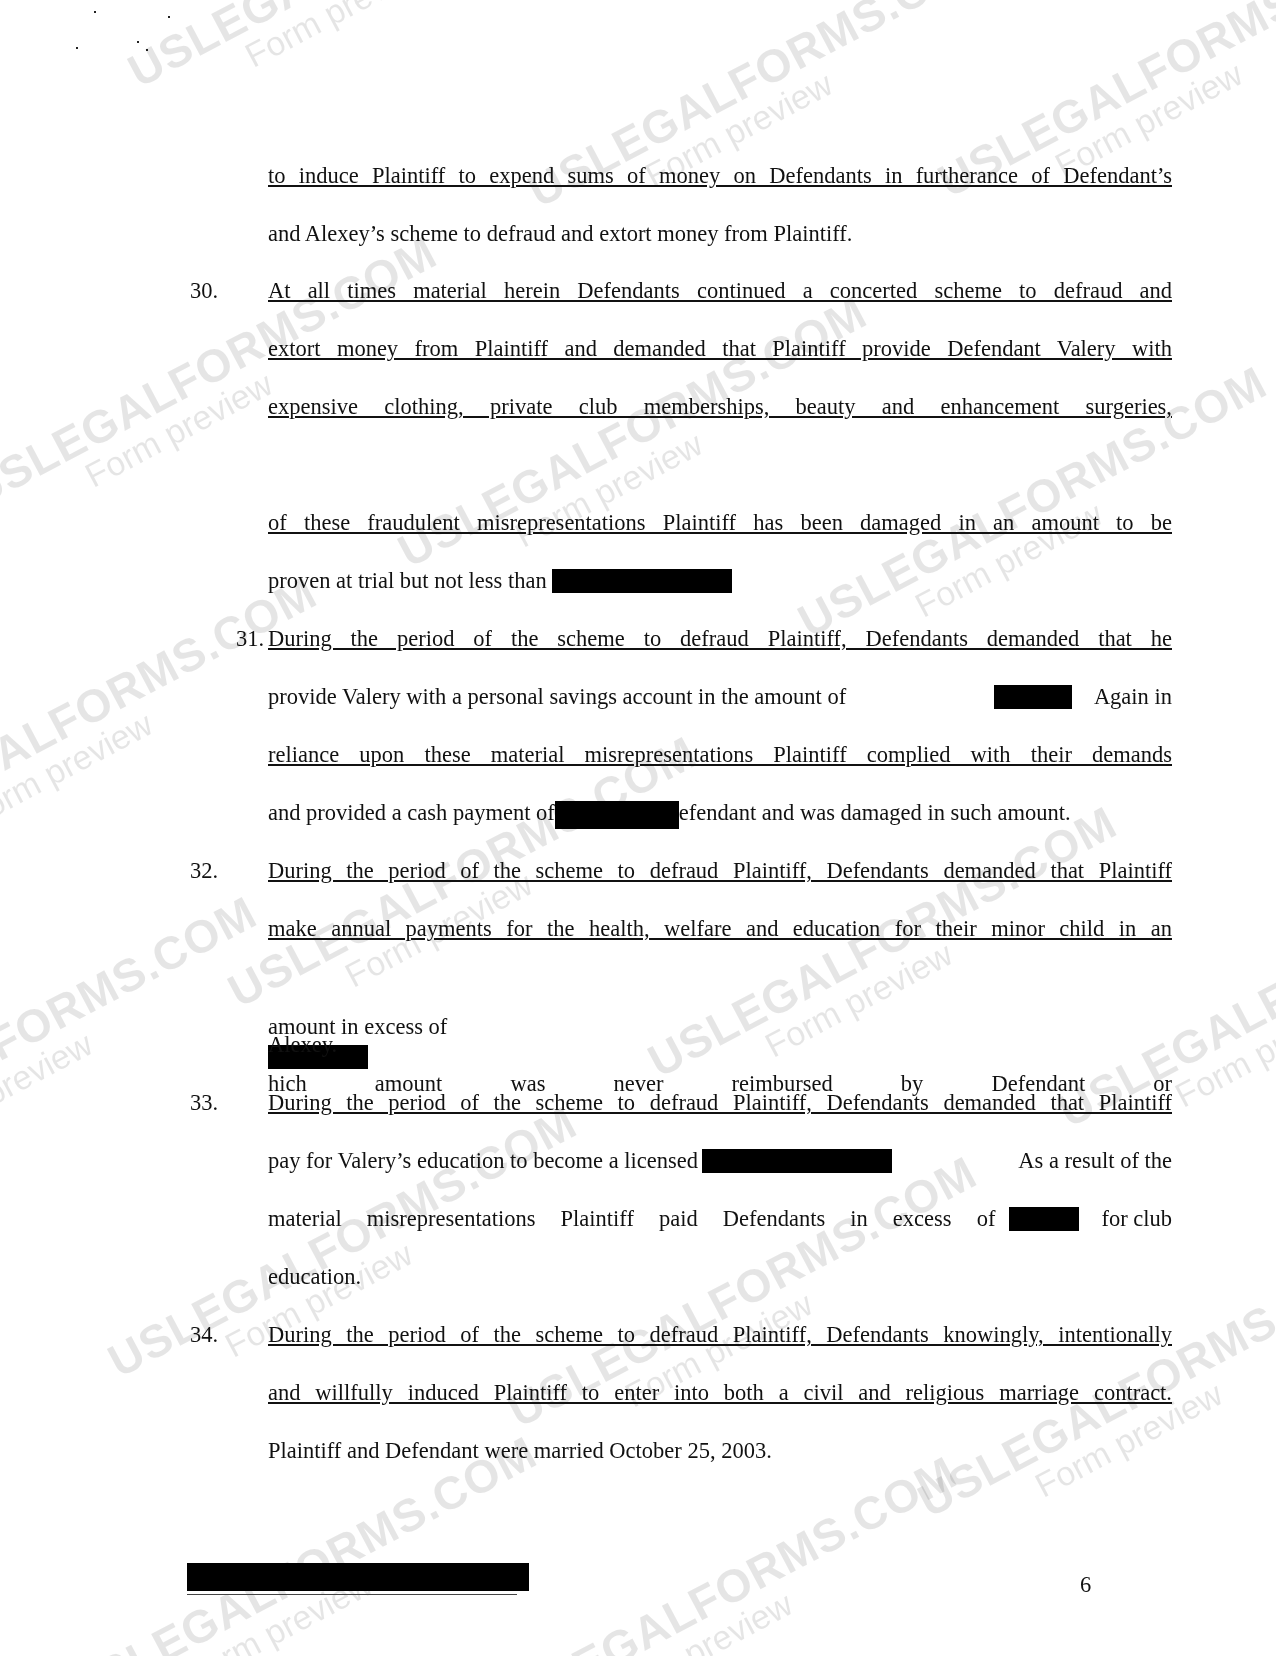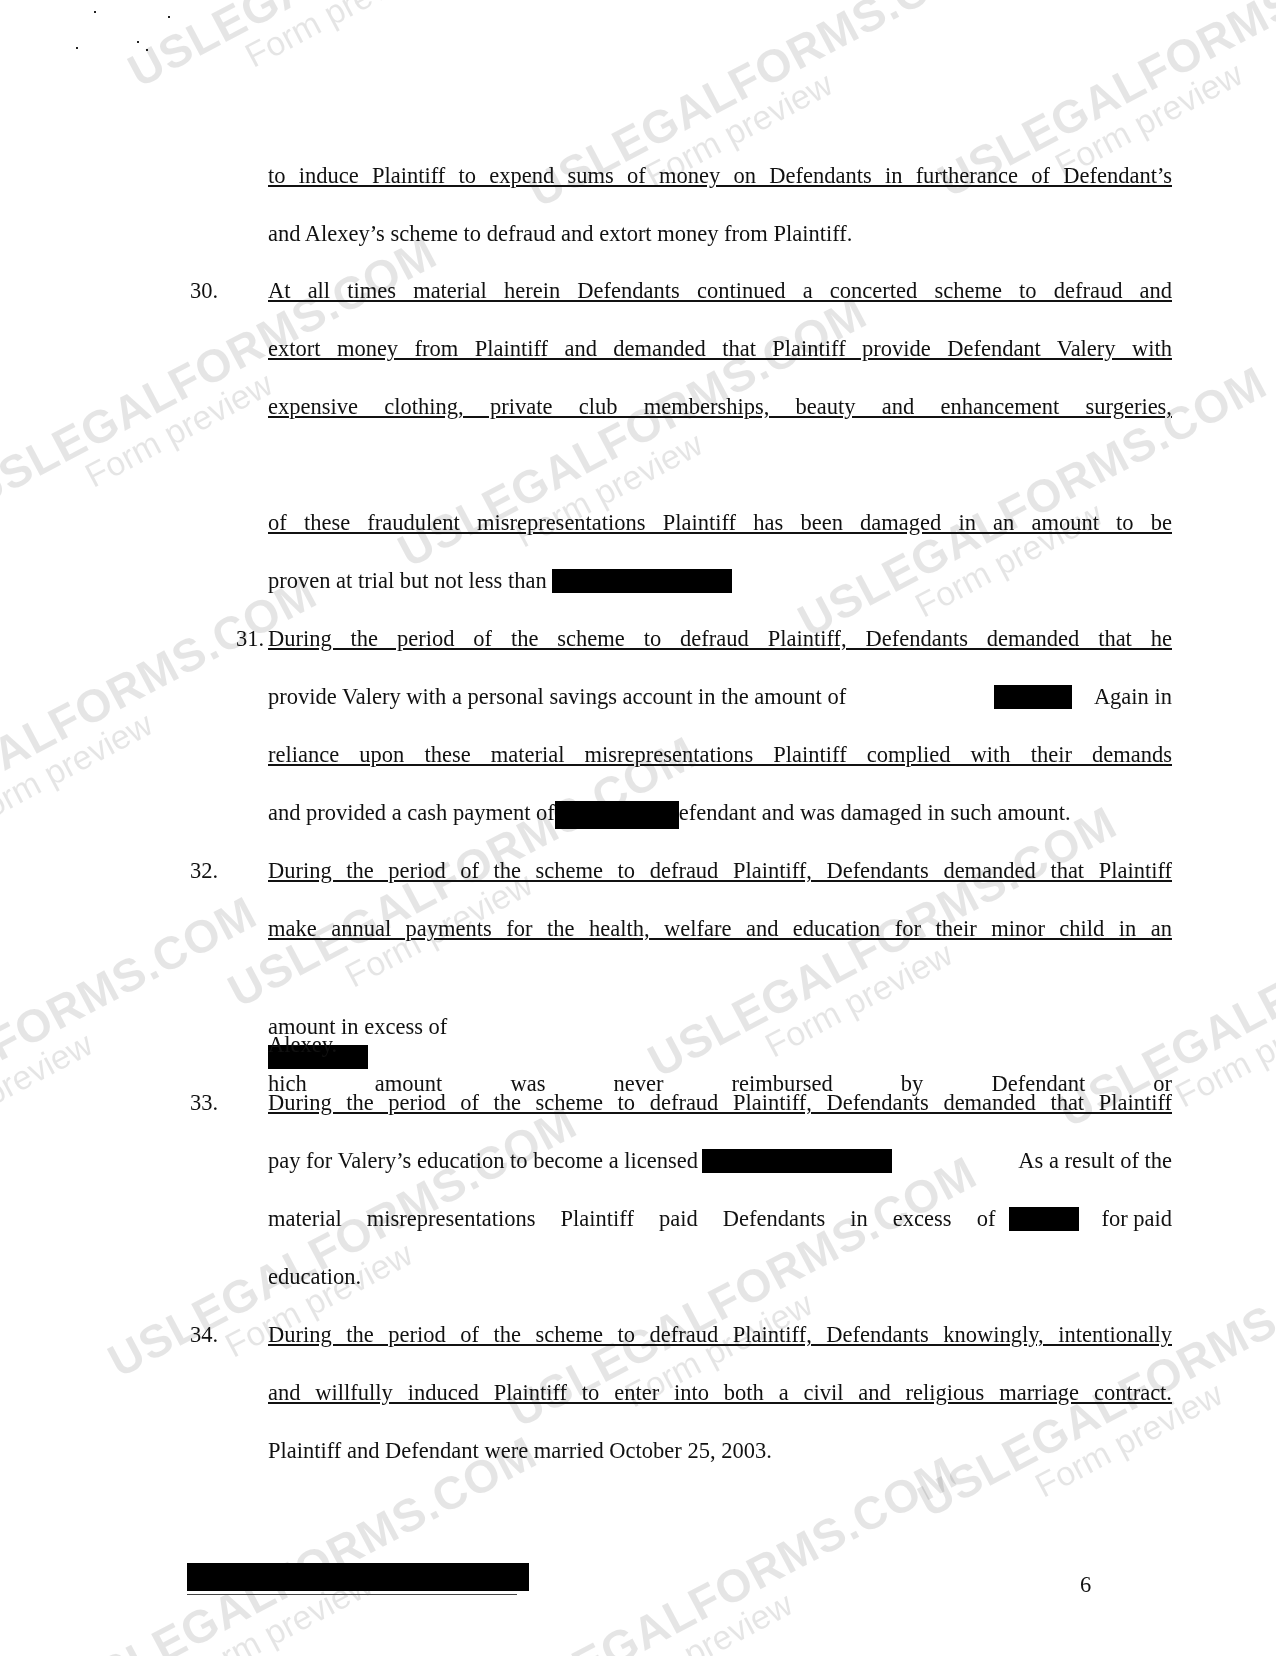--- a/index.html
+++ b/index.html
@@ -138,21 +138,21 @@
   <div class="line" style="top:1146px;display:flex;justify-content:space-between;">
     <span style="display:flex;align-items:center;">
       <span>pay for Valery’s education to become a licensed</span>
       <span class="redact" style="width:190px;margin-left:4px;"></span>
     </span>
     <span>As a result of the</span>
   </div>
   <div class="line" style="top:1204px;display:flex;justify-content:space-between;">
     <span style="flex:1;text-align:justify;text-align-last:justify;margin-right:14px;">material misrepresentations Plaintiff paid Defendants in excess of</span>
     <span class="redact" style="width:70px;margin-top:3px;margin-right:22px;"></span>
-    <span>for paid</span>
+    <span>for club</span>
   </div>
   <div class="line" style="top:1262px;">education.</div>
 
   <div class="num" style="top:1320px;">34.</div>
   <div class="line j" style="top:1320px;">During the period of the scheme to defraud Plaintiff, Defendants knowingly, intentionally</div>
   <div class="line j" style="top:1378px;">and willfully induced Plaintiff to enter into both a civil and religious marriage contract.</div>
   <div class="line" style="top:1436px;">Plaintiff and Defendant were married October 25, 2003.</div>
 
   <div class="footer-redact"></div>
   <div class="footer-line"></div>

